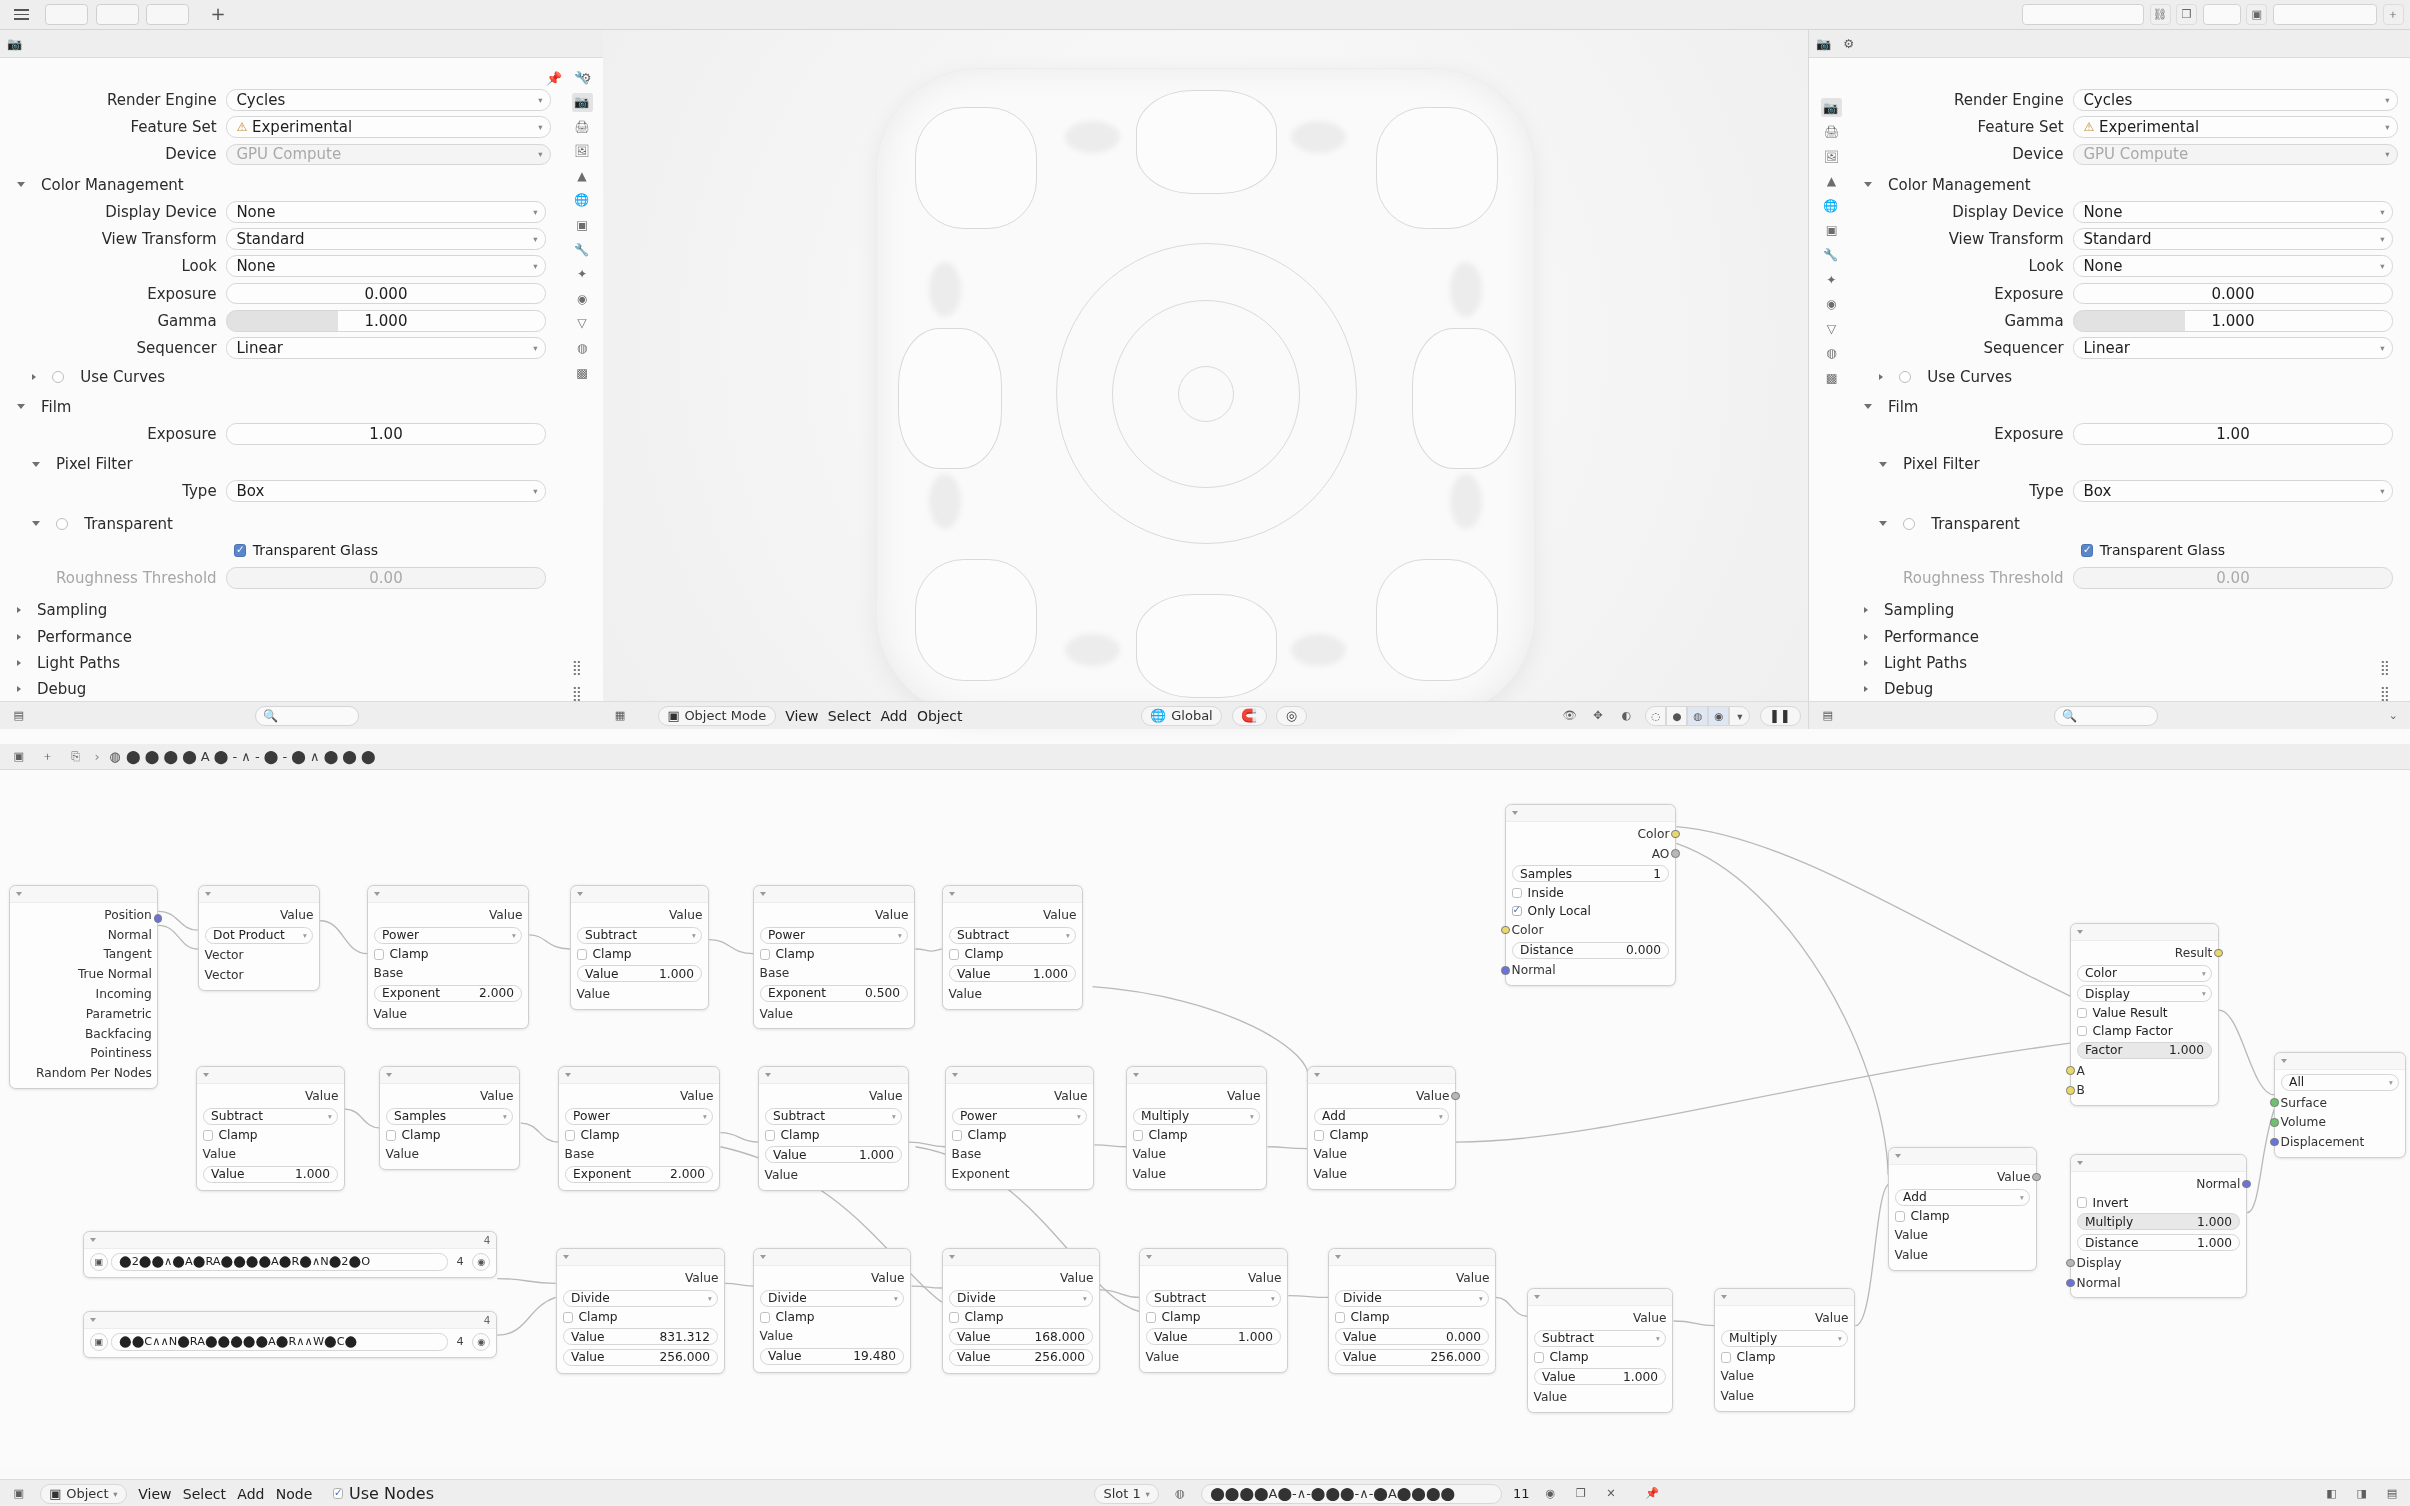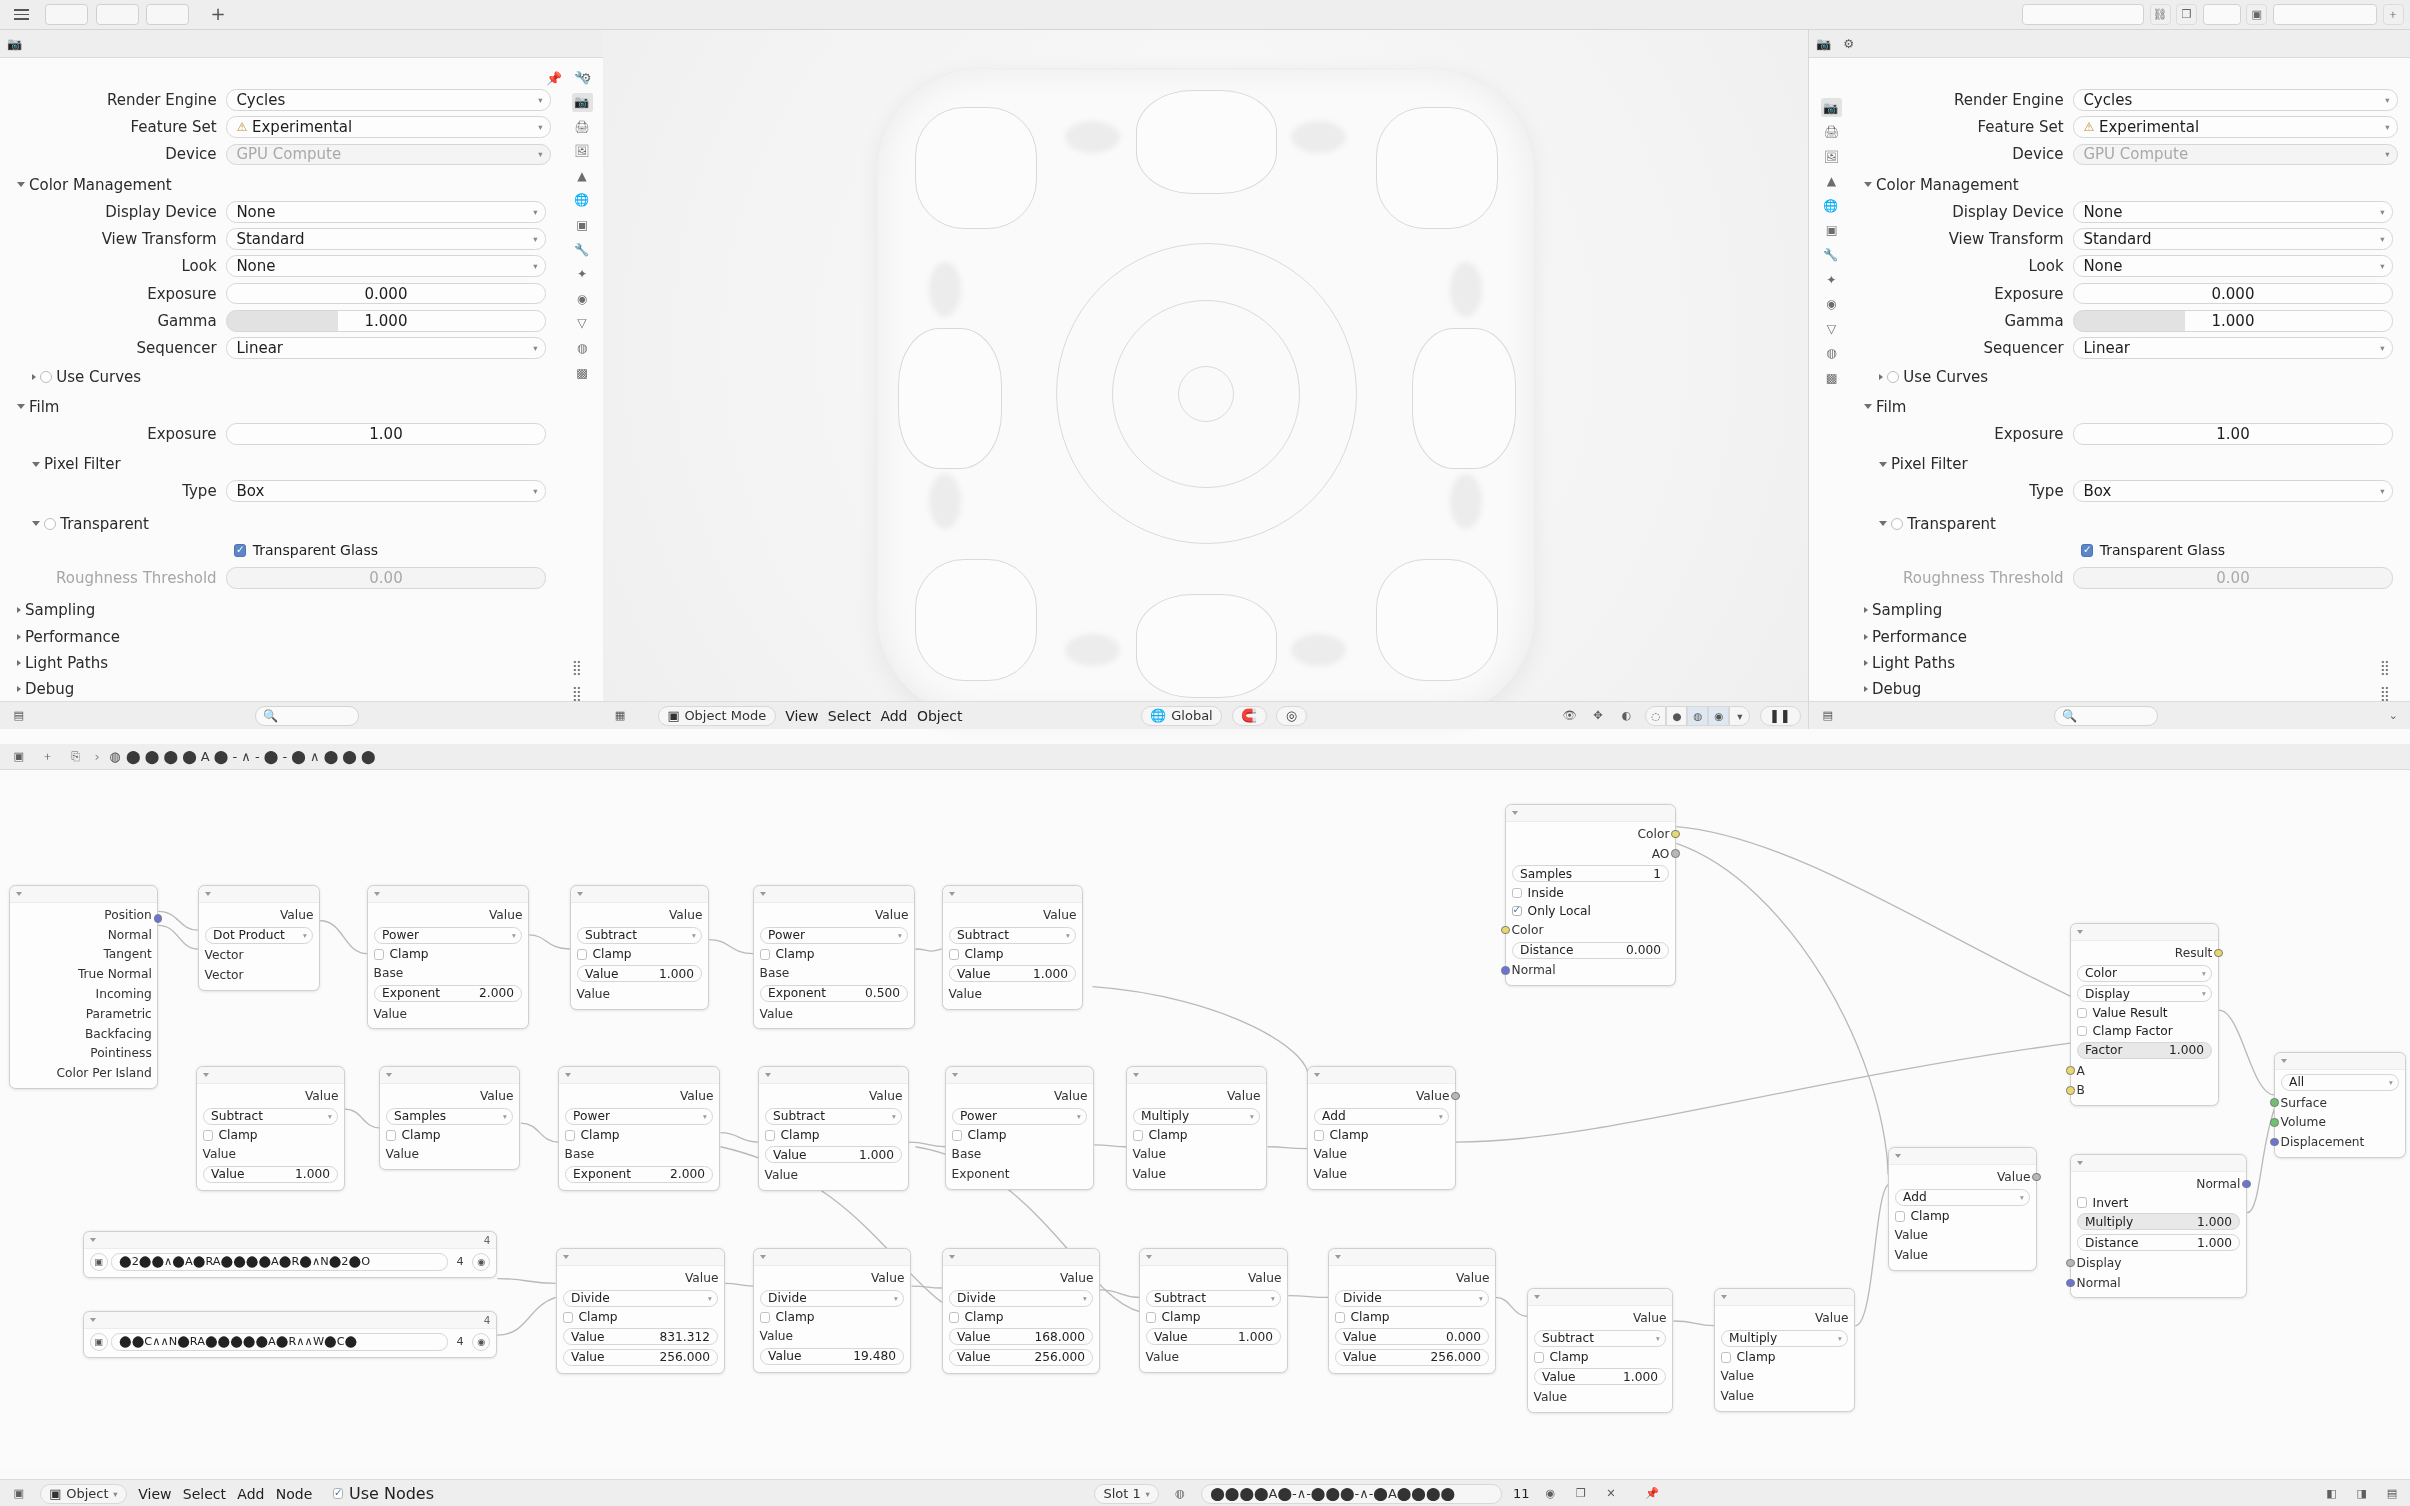--- a/index.html
+++ b/index.html
@@ -43,21 +43,21 @@
   
   .props { font-size: 15px; }
   .prop-row { display: flex; align-items: center; height: 23.5px; margin-bottom: 3.8px; }
   .prop-label { text-align: right; padding-right: 9.4px; color: #2b2b2b; font-size: 15px; }
   .prop-field { height: 21.7px; background: #fdfdfd; border: 0.9px solid #d6d6d6; border-radius: 10.4px;
     display: flex; align-items: center; padding: 0 9.4px; position: relative; color: #1d1d1d; font-size: 15px; }
   .prop-field.disabled { color: #a9a9a9; background: #f4f4f4; }
   .prop-field .caret { position: absolute; right: 7.5px; color: #888; font-size: 8.5px; }
   .prop-field.num { justify-content: center; }
   .prop-field.slider { background: linear-gradient(to right, #e2e2e2 0 35%, #fdfdfd 35% 100%); }
-  .sec-head { display: flex; align-items: center; gap: 4px; height: 22.6px; color: #2b2b2b; font-size: 15px; }
+  .sec-head { display: flex; align-items: center; gap: 16px; height: 22.6px; color: #2b2b2b; font-size: 15px; }
   .tri { width: 0; height: 0; border-left: 4.7px solid #707070; border-top: 3.8px solid transparent;
     border-bottom: 3.8px solid transparent; }
   .tri.open { border-left: 4.7px solid transparent; border-right: 4.7px solid transparent;
     border-top: 5.6px solid #707070; border-bottom: none; }
   .warn { color: #c08a2a; font-size: 12.2px; margin-right: 4.7px; }
   .chk { width: 12.2px; height: 12.2px; border: 0.9px solid #bdbdbd; border-radius: 2.8px;
     background: #fff; display: inline-block; }
   .chk.on { background: #5b87c9; border-color: #4a74b3; position: relative; }
   .chk.on::after { content: "✓"; position: absolute; left: 0.9px; top: -2.8px; color: #fff; font-size: 10.4px; }
   .radio { width: 12.2px; height: 12.2px; border: 0.9px solid #bdbdbd; border-radius: 50%; background: #fff; display: inline-block; }
@@ -625,21 +625,21 @@
           <div class="row right">
               <span class="lbl-r">Parametric</span>
             </div>
           <div class="row right">
               <span class="lbl-r">Backfacing</span>
             </div>
           <div class="row right">
               <span class="lbl-r">Pointiness</span>
             </div>
           <div class="row right">
-              <span class="lbl-r">Color Per Island</span>
+              <span class="lbl-r">Random Per Nodes</span>
             </div>
         </div>
       </div>
 
       <div class="node" style="left:198px; top:115px; width:122px;">
         <div class="nhead">
             <span class="tri2"></span>
           </div>
         <div class="body">
           <div class="row right">

